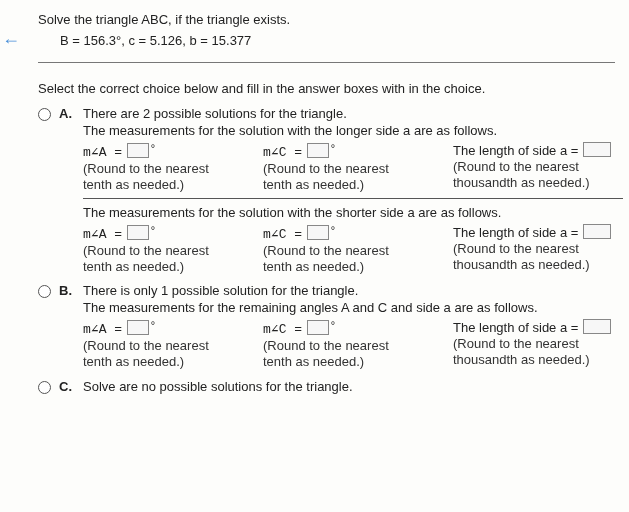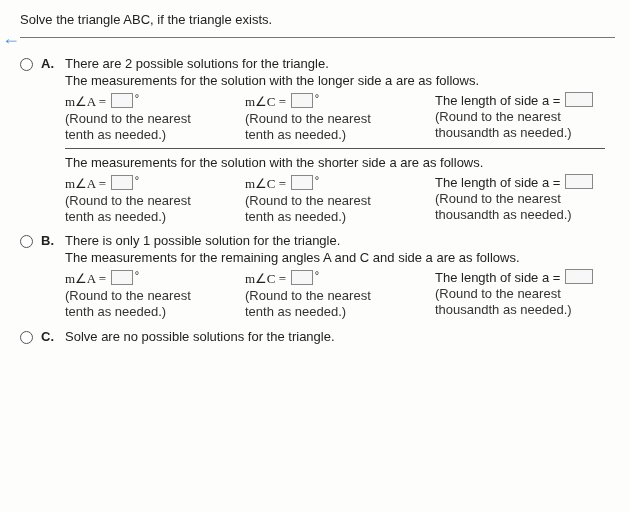--- a/index.html
+++ b/index.html
@@ -15,21 +15,21 @@
     }
     .back-arrow {
       position: absolute;
       left: 2px;
       top: 28px;
       color: #4a90d9;
       font-size: 18px;
       cursor: pointer;
     }
     .content {
-      margin-left: 20px;
+      margin-left: 38px;
       margin-right: 6px;
     }
     .problem-statement { margin-bottom: 10px; }
     .problem-line1 { margin-bottom: 6px; }
     .problem-line2 { padding-left: 22px; margin-bottom: 14px; }
     .hr { border: none; border-top: 1px solid #777; margin: 0 0 18px 0; }
     .hr2 { border: none; border-top: 1px solid #555; margin: 4px 0 6px 0; width: 540px; }
     .instruction { margin-bottom: 10px; }
     .choice-row { display: flex; align-items: flex-start; margin-bottom: 8px; }
     .radio {
@@ -48,37 +48,39 @@
     .hint { font-size: 13px; color: #333; line-height: 1.25; }
     .input-box {
       display: inline-block;
       width: 22px; height: 15px;
       border: 1px solid #888;
       background: #f7f7f7;
       vertical-align: -2px;
       margin: 0 1px;
     }
     .input-box-wide { width: 28px; }
-    .angle { font-family: Liberation Serif, serif; }
+    .angle { font-family: Liberation Mono, monospace; }
     .deg { font-size: 11px; vertical-align: 4px; margin-left:1px;}
     .section-sp { margin-top: 4px; }
   </style>
 </head>
 <body>
 
 <div class="back-arrow">←</div>
 
 <div class="content">
 
   <div class="problem-statement">
     <div class="problem-line1">Solve the triangle ABC, if the triangle exists.</div>
+    <div class="problem-line2">B = 156.3°, c = 5.126, b = 15.377</div>
   </div>
 
   <hr class="hr">
 
+  <div class="instruction">Select the correct choice below and fill in the answer boxes with in the choice.</div>
 
   <div class="choice-row">
     <div class="radio"></div>
     <div class="choice-label">A.</div>
     <div class="choice-body">
       <div class="subtext">There are 2 possible solutions for the triangle.</div>
       <div class="subtext">The measurements for the solution with the longer side a are as follows.</div>
 
       <div class="cols section-sp">
         <div class="col col1">

